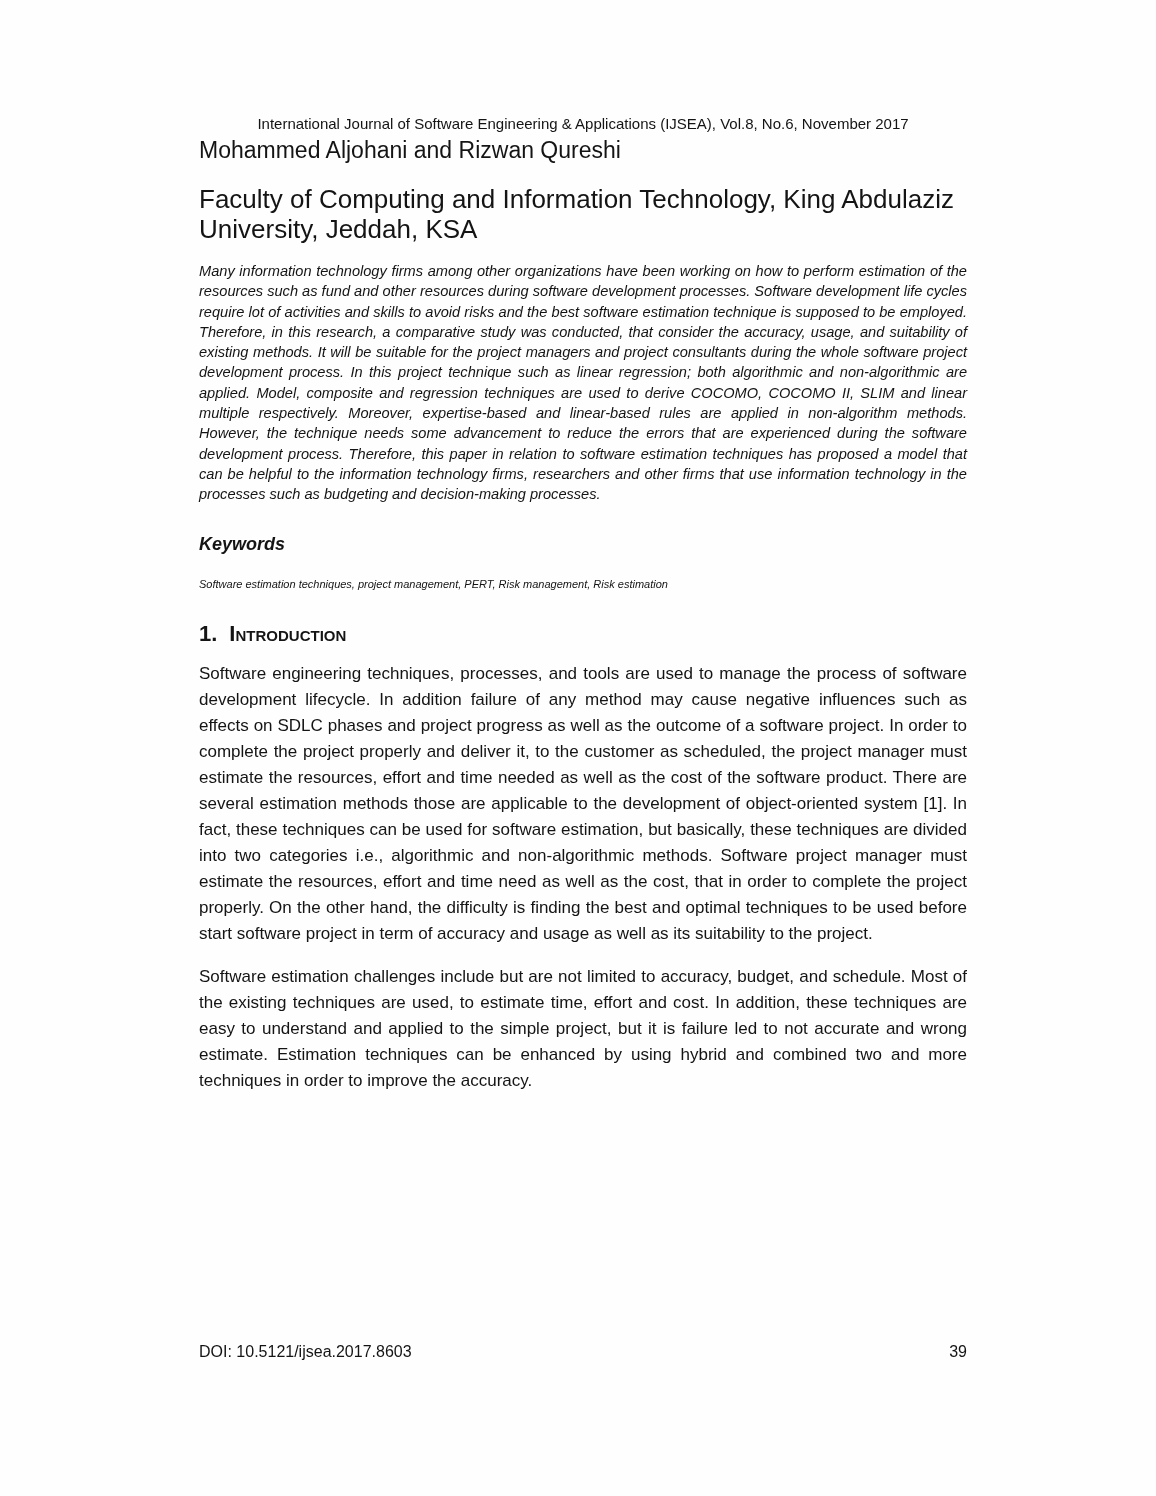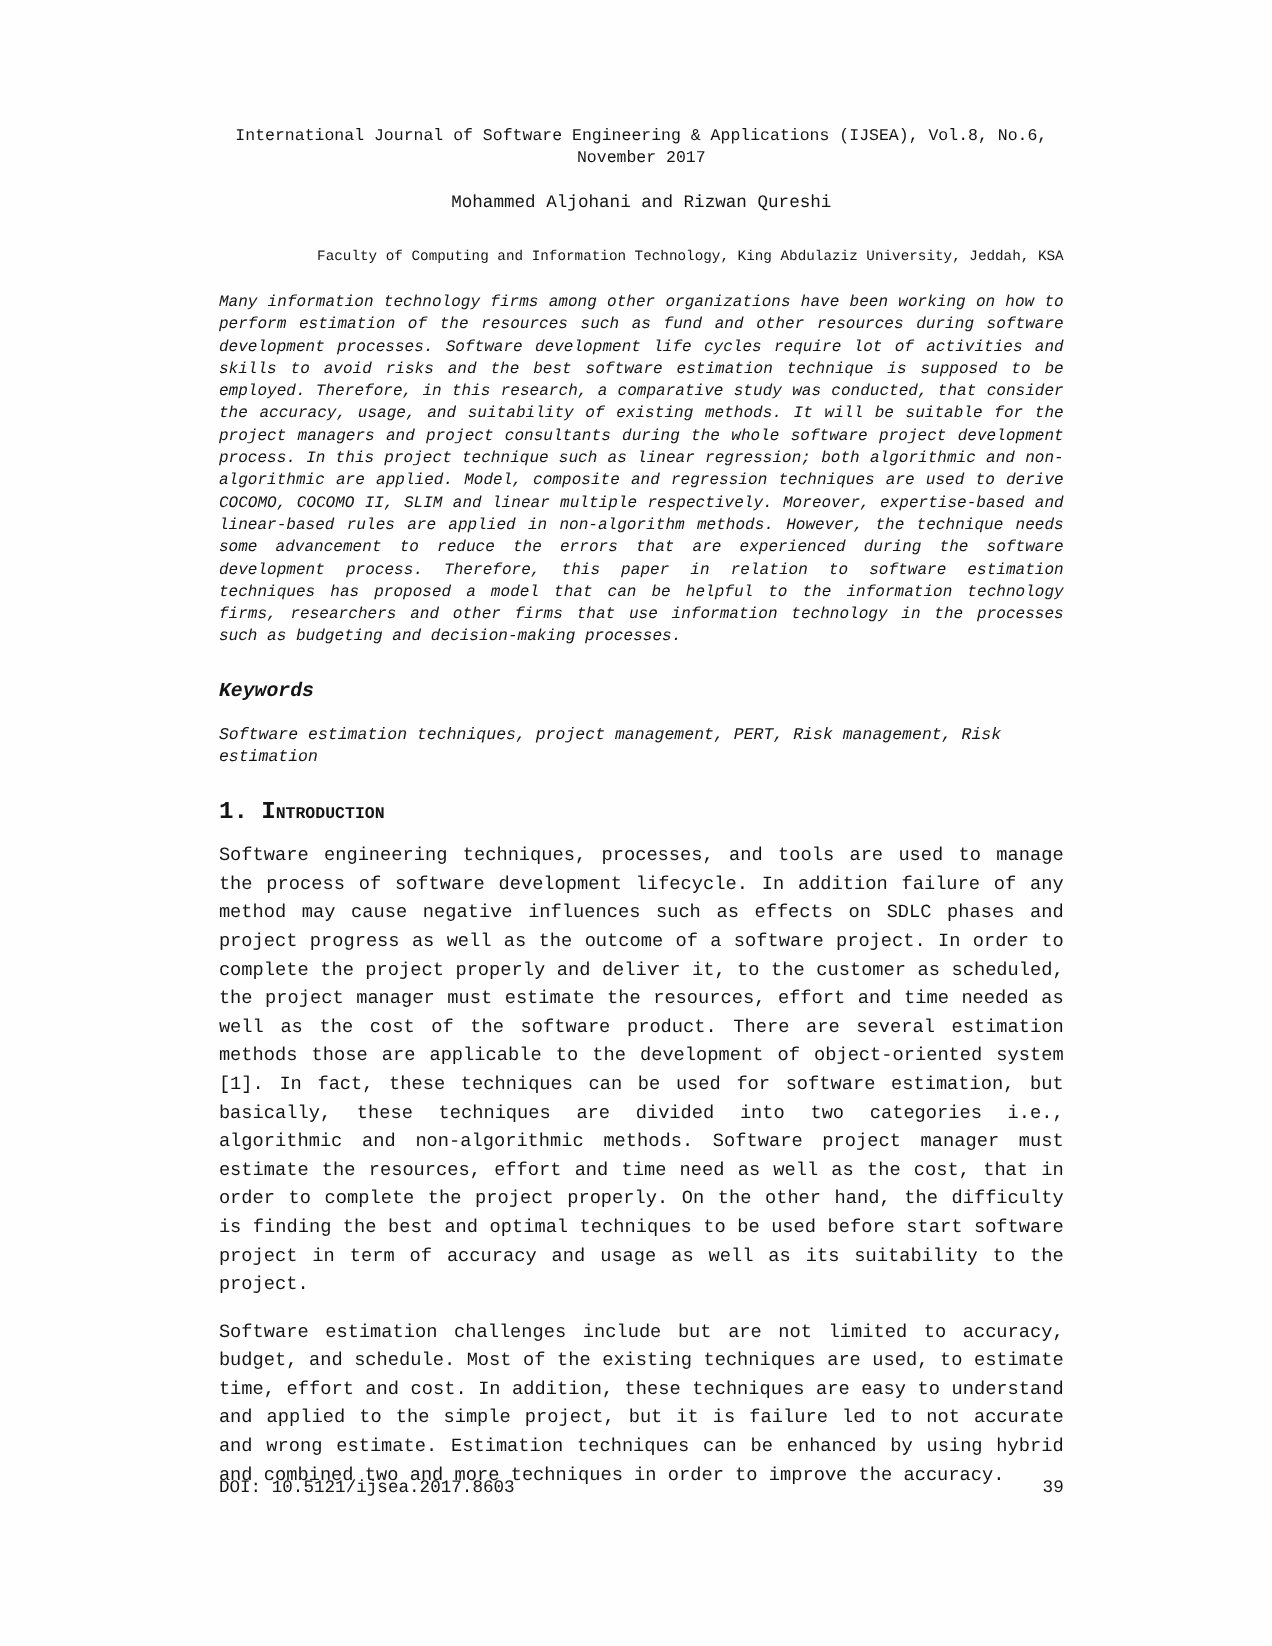--- a/index.html
+++ b/index.html
@@ -6,49 +6,48 @@
     margin: 0;
     padding: 0;
     background: #ffffff;
   }
   .page {
     position: relative;
     width: 1156px;
     height: 1496px;
     background: #fefefe;
     color: #141414;
-    font-family: Liberation Mono, monospace;
+    font-family: Liberation Sans, sans-serif;
     box-sizing: border-box;
     padding: 114px 189px 0 199px;
     overflow: hidden;
   }
   .journal-header {
     text-align: center;
     font-size: 15px;
     line-height: 20px;
     letter-spacing: 0px;
   }
   .paper-title {
     font-variant: small-caps;
     font-weight: normal;
     text-align: center;
     font-size: 34px;
     line-height: 46px;
     margin: 55px auto 0 auto;
     max-width: 744px;
   }
   .authors {
-    text-align: center;
-    font-size: 16px;
+    font-size: 23px;
     line-height: 28px;
-    margin-top: 16px;
+    margin-top: 2px;
   }
   .affiliation {
-    text-align: right;
-    font-size: 13px;
+    text-align: left;
+    font-size: 26px;
     line-height: 30px;
     margin-top: 20px;
   }
   .abstract-heading, .keywords-heading {
     font-style: italic;
     font-weight: bold;
     font-size: 18px;
     line-height: 22px;
     margin: 15px 0 0 0;
   }
@@ -60,21 +59,21 @@
     font-size: 14.6px;
     line-height: 20.3px;
     text-align: justify;
     margin: 17px 0 12px 0;
   }
   .keywords-heading {
     margin-top: 28px;
   }
   .keywords-body {
     font-style: italic;
-    font-size: 15px;
+    font-size: 11px;
     line-height: 20px;
     margin: 19px 0 0 0;
   }
   .section-heading {
     font-size: 22px;
     line-height: 26px;
     font-weight: bold;
     margin: 27px 0 0 0;
   }
   .section-number {

